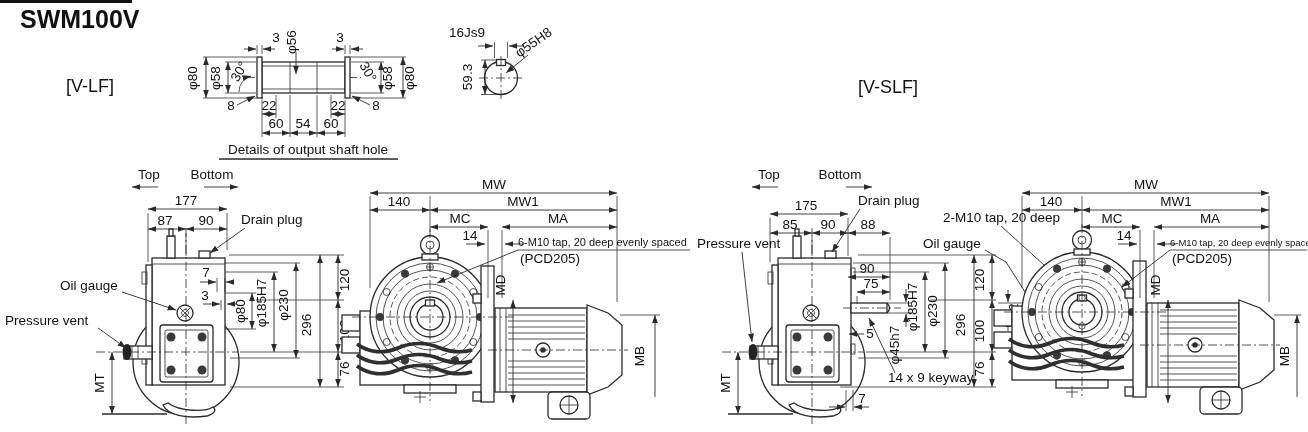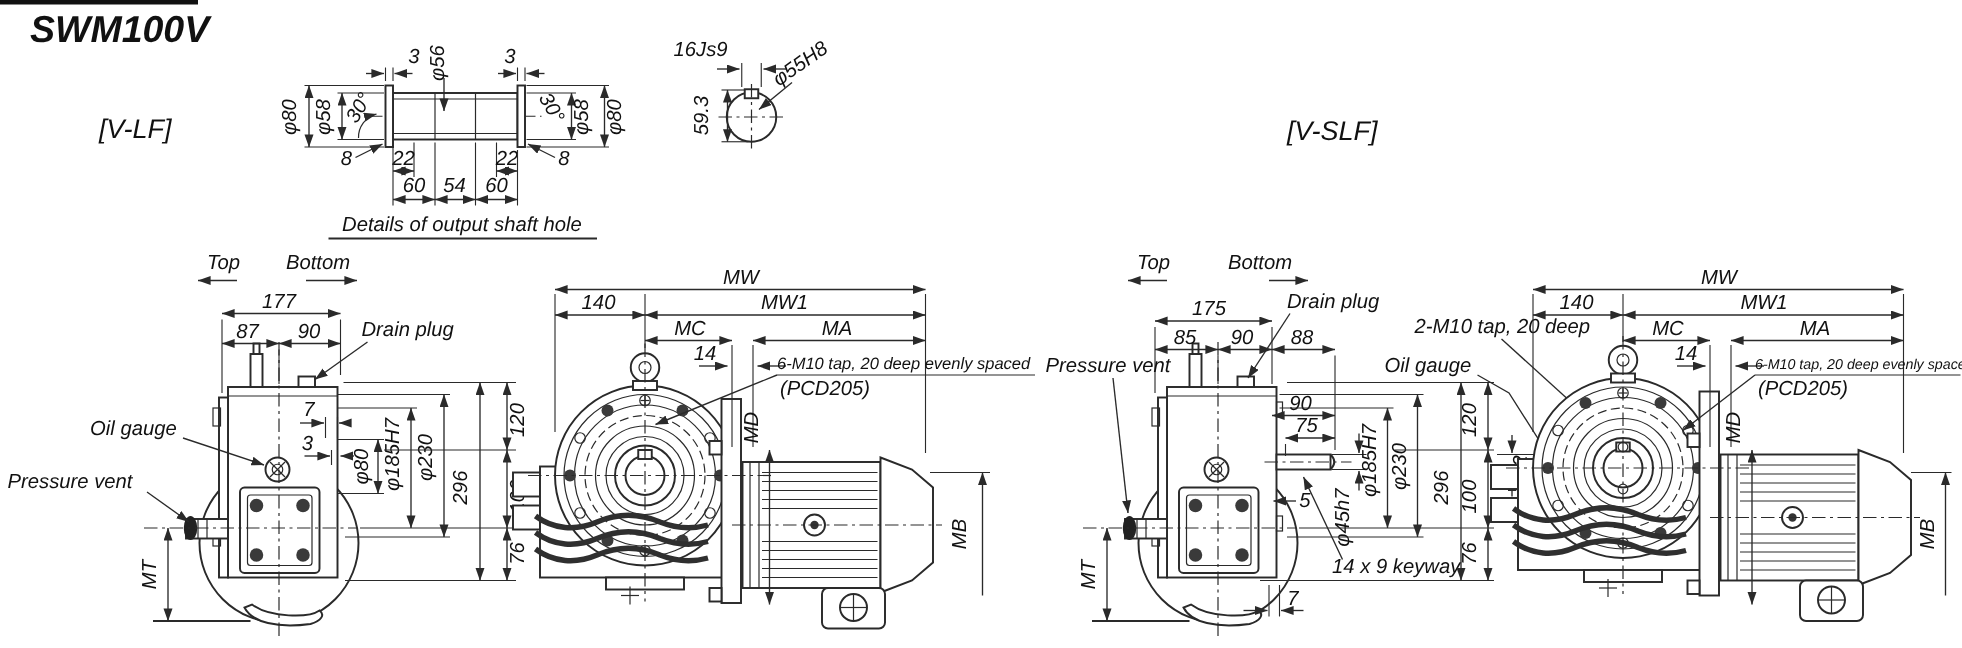--- a/index.html
+++ b/index.html
@@ -1,16 +1,16 @@
 <!DOCTYPE html>
 <html><head>
 <meta charset="utf-8">
 <style>
   html,body{margin:0;padding:0;background:#fff;}
-  #canvas{position:relative;width:1308px;height:432px;background:#fff;overflow:hidden;font-style:italic;}
+  #canvas{position:relative;width:1308px;height:432px;background:#fff;overflow:hidden;}
   svg{display:block;}
   text{font-family:"Liberation Sans","DejaVu Sans",sans-serif;fill:#111;}
   .t24b{font-size:25px;font-weight:bold;}
   .t18{font-size:18px;}
   .td{font-size:13.5px;}
   .t11{font-size:11px;}
   .t95{font-size:9.5px;}
   .ln{stroke:#2a2a2a;stroke-width:1.3;fill:none;}
   .f{fill:#fff;}
   .lt{stroke:#2a2a2a;stroke-width:0.8;fill:none;}

